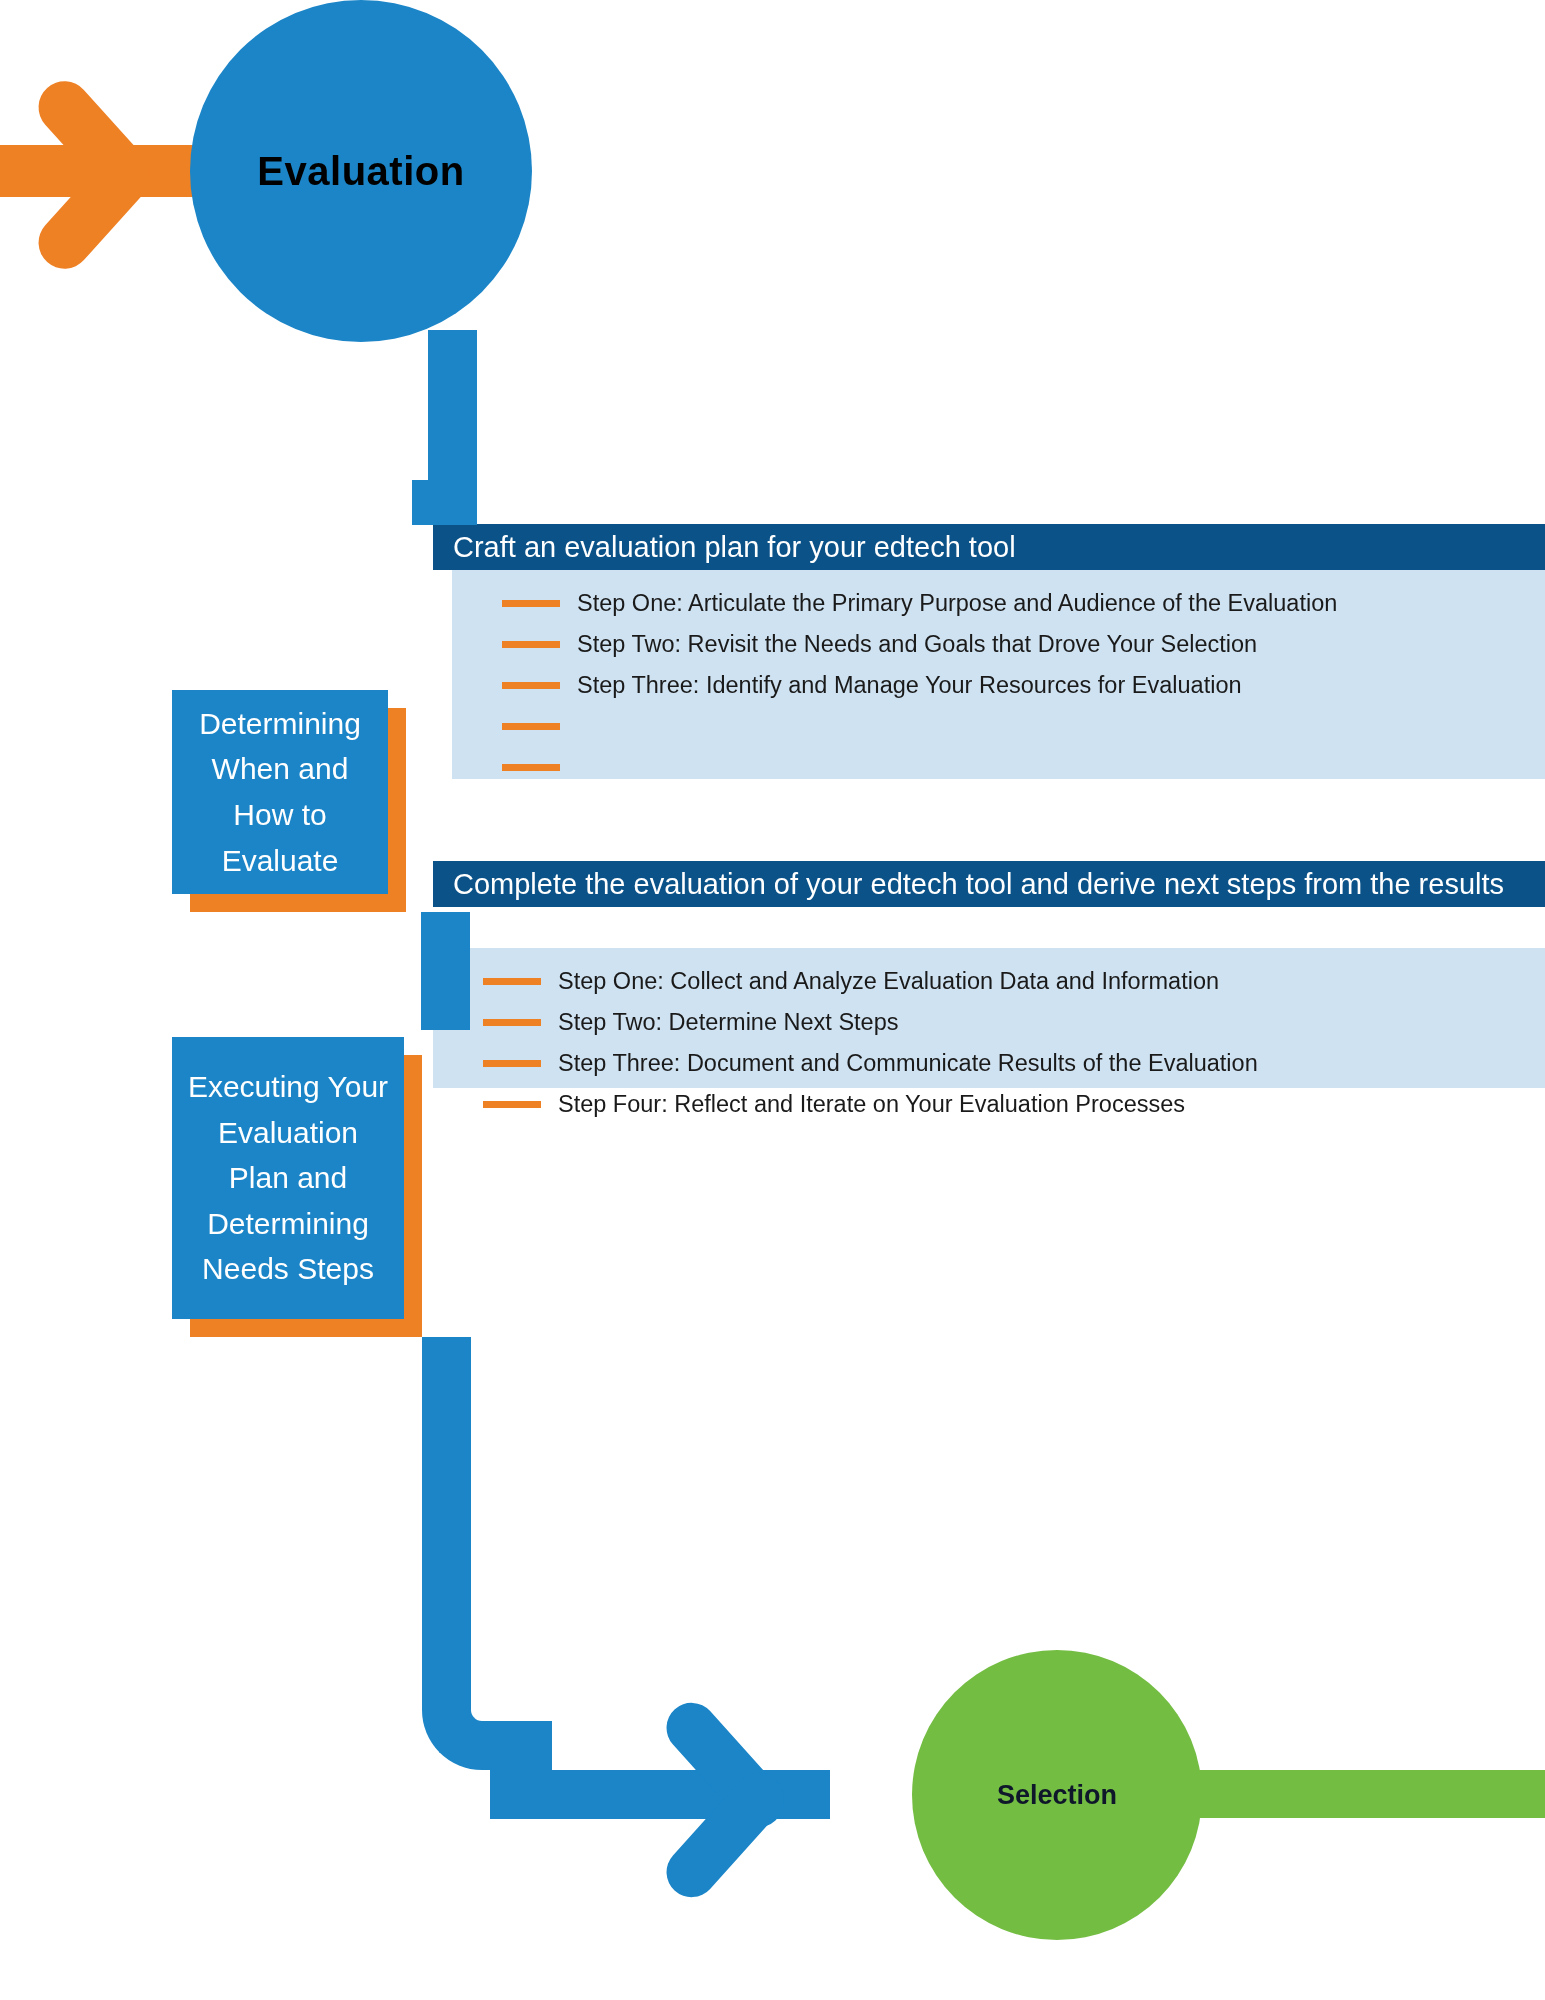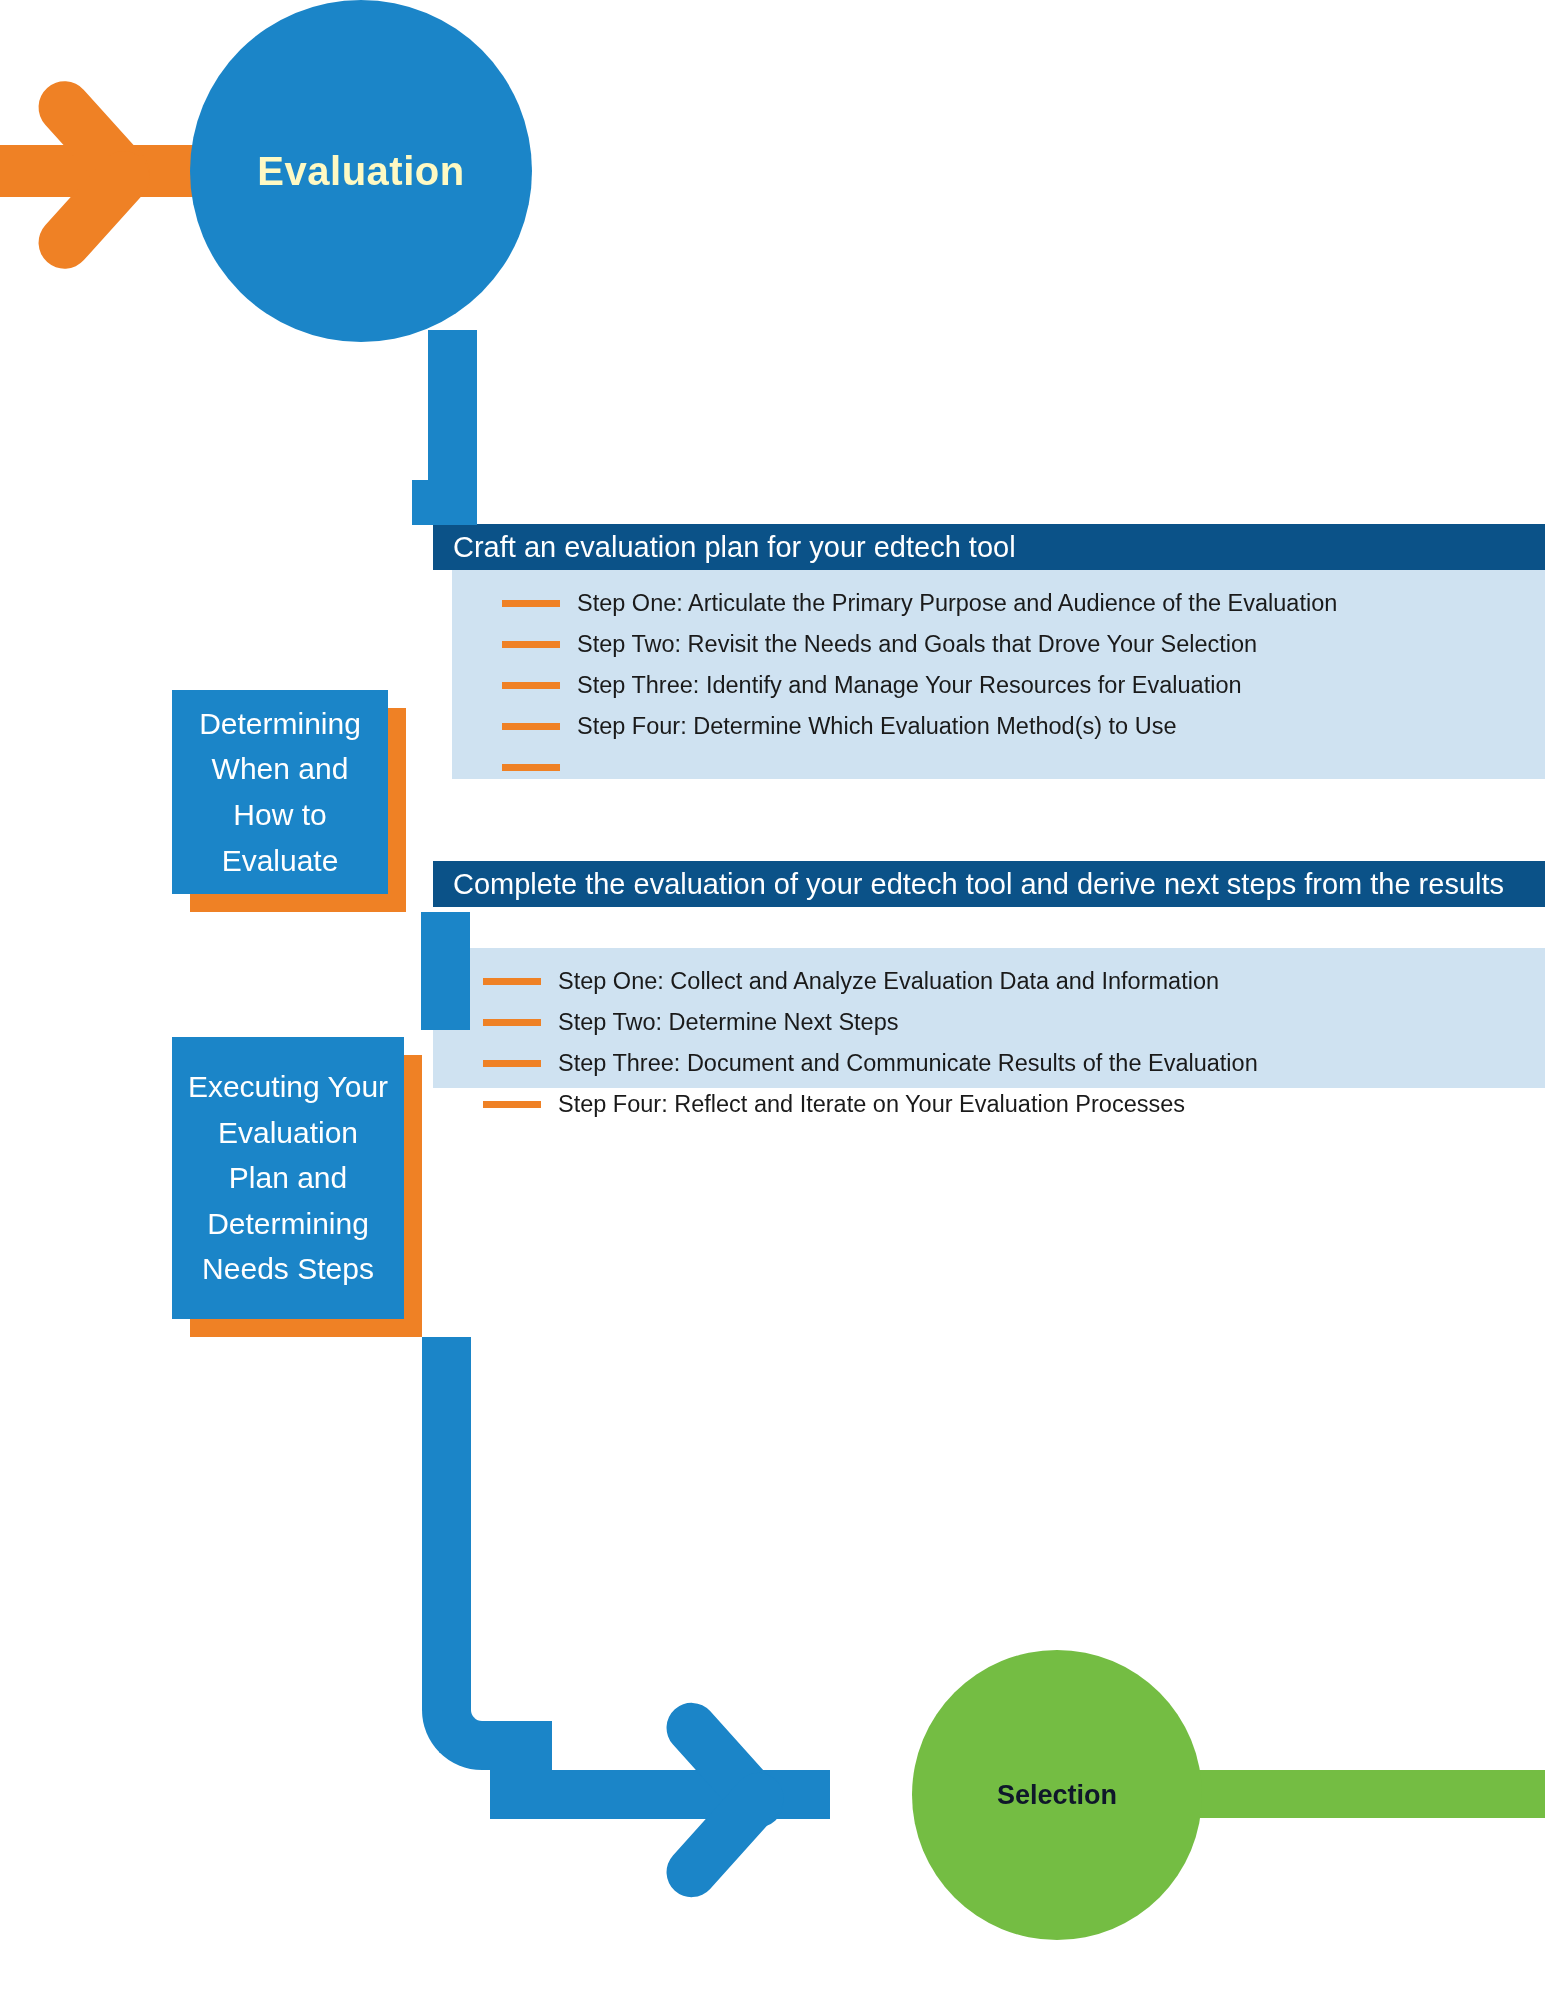--- a/index.html
+++ b/index.html
@@ -28,21 +28,21 @@
     width: 342px;
     height: 342px;
     border-radius: 50%;
     background: #1b85c8;
     display: flex;
     align-items: center;
     justify-content: center;
     z-index: 5;
   }
   .eval-circle-label {
-    color: #fef9c3;
+    color: #000000;
     font-size: 40px;
     font-weight: bold;
     letter-spacing: 0.5px;
   }
 
   
   .orange-arrow-shaft {
     left: 0px;
     top: 145px;
     width: 200px;
@@ -315,21 +315,20 @@
       <div class="step-row">
         <span class="step-dash"></span>
         <span class="step-text">Step Two: Revisit the Needs and Goals that Drove Your Selection</span>
       </div>
       <div class="step-row">
         <span class="step-dash"></span>
         <span class="step-text">Step Three: Identify and Manage Your Resources for Evaluation</span>
       </div>
       <div class="step-row">
         <span class="step-dash"></span>
-        <span class="step-text">Step Four: Determine Which Evaluation Method(s) to Use</span>
       </div>
       <div class="step-row">
         <span class="step-dash"></span>
       </div>
     </div>
   </div>
 
   <div class="panel">
     <div class="panel-header" id="panel2-header">
       <span class="panel-header-text">Complete the evaluation of your edtech tool and derive next steps from the results</span>

